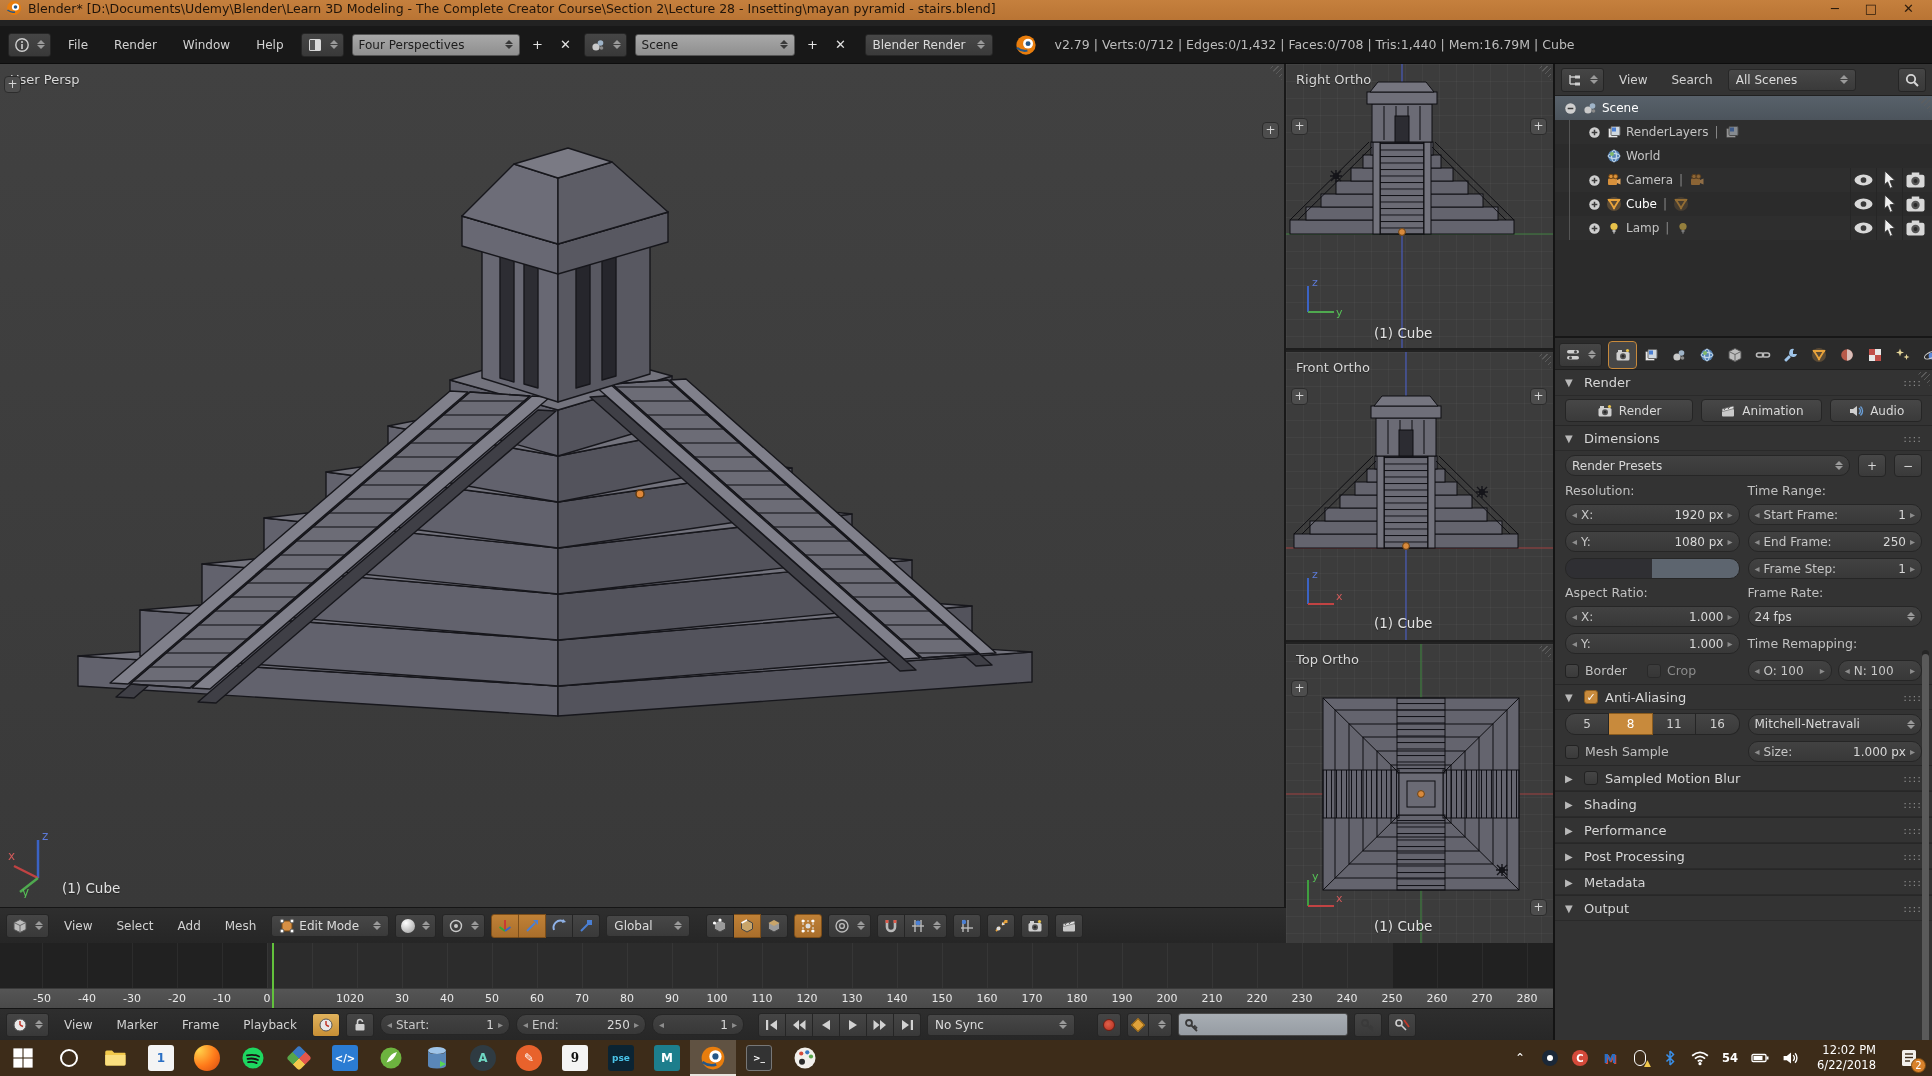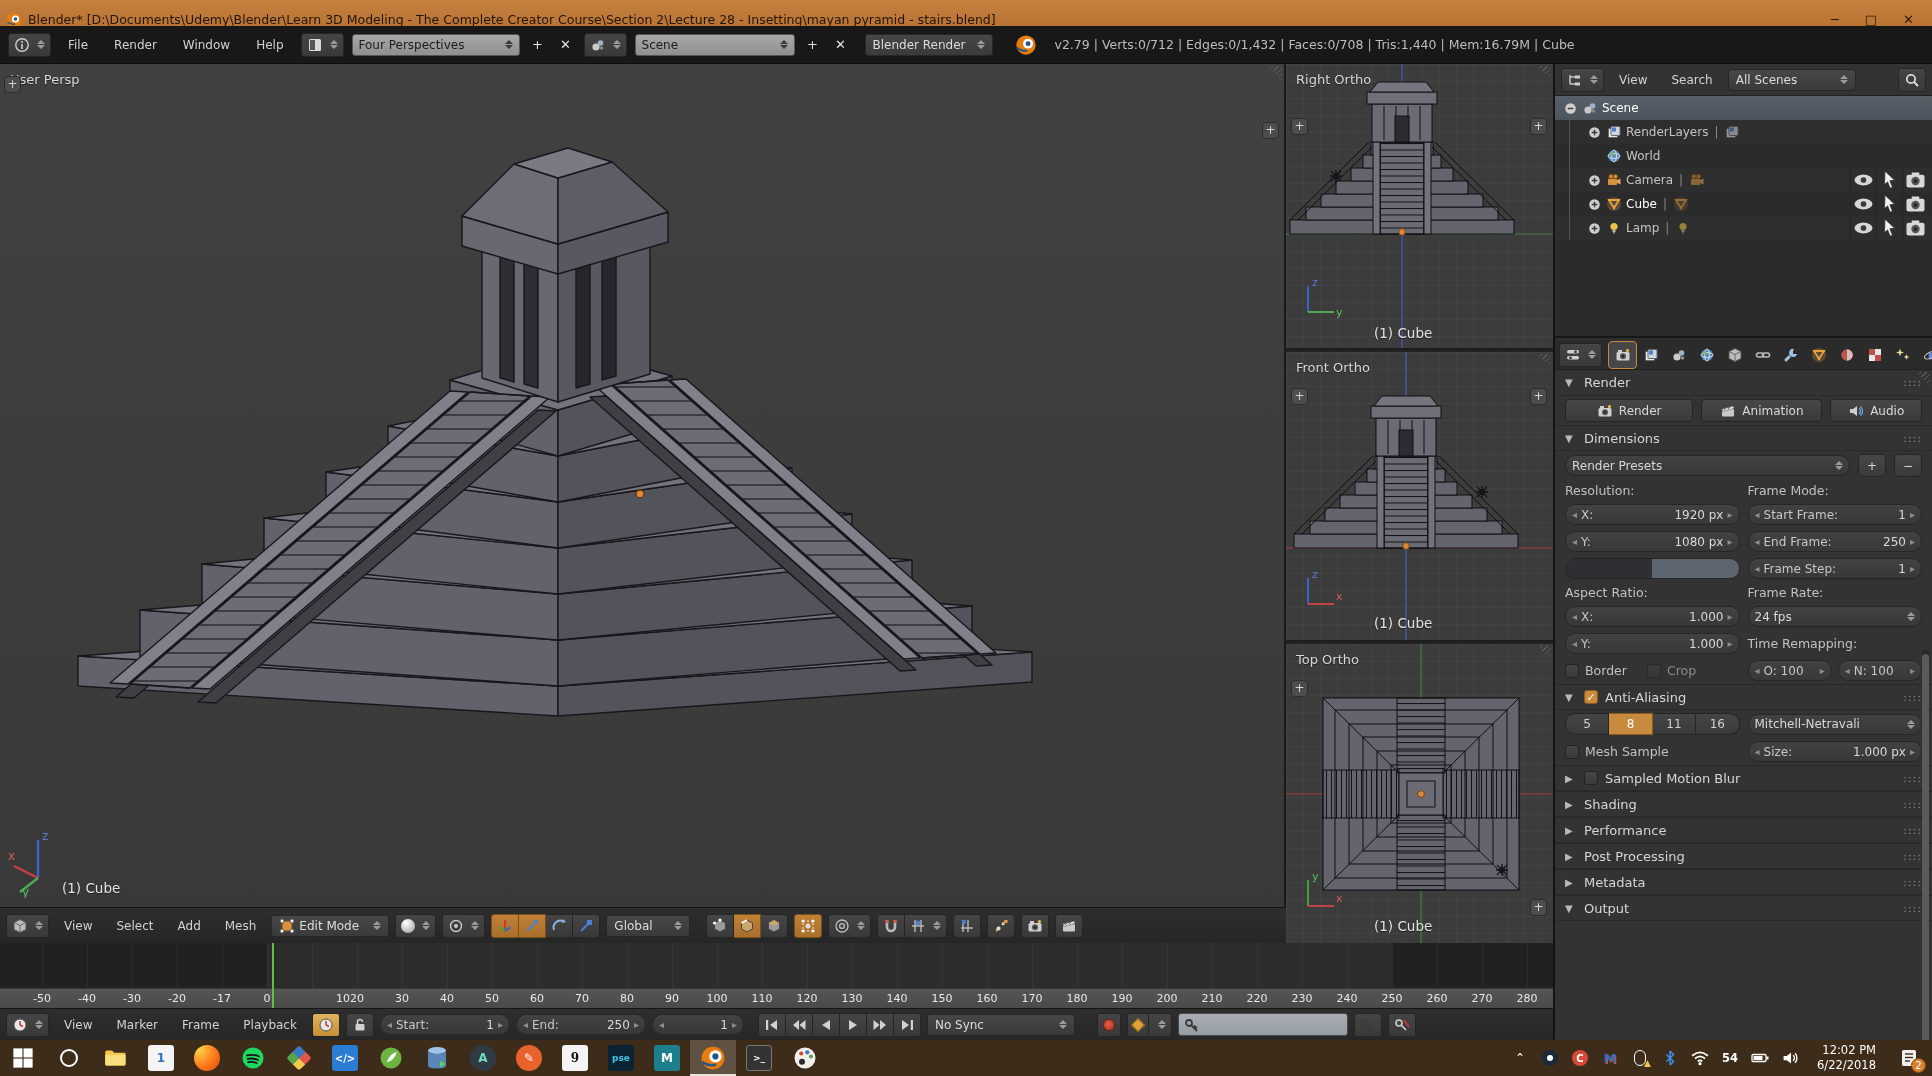--- a/index.html
+++ b/index.html
@@ -7,22 +7,22 @@
   .screen{position:relative;width:1932px;height:1076px;overflow:hidden;
     font-family:"DejaVu Sans","Liberation Sans",sans-serif;font-size:12px;color:#cfcfcf;background:#222;}
   svg{display:block;}
   .ico{display:inline-flex;align-items:center;justify-content:center;width:16px;height:16px;flex:none;}
   .ico svg{width:100%;height:100%;}
   .upd{display:inline-flex;flex-direction:column;align-items:center;justify-content:center;gap:1px;margin-left:4px;flex:none;}
   .upd i{display:block;width:0;height:0;border-left:4px solid transparent;border-right:4px solid transparent;}
   .upd i.u{border-bottom:4px solid #9a9a9a;} .upd i.d{border-top:4px solid #9a9a9a;}
 
   
-  .titlebar{position:absolute;left:0;top:0;width:100%;height:26px;background:linear-gradient(#c5803e,#b97434);
-    display:flex;align-items:flex-start;padding:12px 6px;color:#21150a;font-size:12.5px;}
+  .titlebar{position:absolute;left:0;top:0;width:100%;height:20px;background:linear-gradient(#c5803e,#b97434);
+    display:flex;align-items:flex-end;padding:4px 6px;color:#21150a;font-size:12.5px;}
   .titlebar .t-text{margin-left:6px;white-space:nowrap;overflow:hidden;}
   .win-controls{margin-left:auto;display:flex;align-items:center;gap:26px;padding-right:12px;color:#2a1a0c;font-size:13px;}
   .win-controls span{cursor:default;}
 
   
   .topbar{position:absolute;left:0;top:26px;width:100%;height:38px;background:#181818;border-bottom:1px solid #0d0d0d;
     display:flex;align-items:center;gap:8px;padding:0 8px;color:#c9c9c9;}
   .menu{padding:4px 9px;color:#d2d2d2;}
   .lightfield{display:flex;align-items:center;height:22px;background:linear-gradient(#a8a8a8,#8f8f8f);
     border:1px solid #555;border-radius:3px;color:#1c1c1c;padding:0 6px;font-size:12px;}
@@ -1046,21 +1046,21 @@
             <span class="upd" style="margin-left:auto;">
               <i class="u"></i>
               <i class="d"></i>
             </span>
           </span>
         <span class="btnp" style="width:28px;padding:0;">+</span>
         <span class="btnp" style="width:28px;padding:0;">−</span>
       </div>
       <div class="prow">
         <span class="pcol plabel">Resolution:</span>
-        <span class="pcol plabel">Frame Mode:</span>
+        <span class="pcol plabel">Time Range:</span>
       </div>
       <div class="prow">
         <span class="pcol">
             <span class="field">
               <span class="arr">◂</span>
               <span class="fl">X:</span>
               <span class="fv">1920 px</span>
               <span class="arr">▸</span>
             </span>
           </span>
@@ -1279,21 +1279,21 @@
         <div class="tl-grid" style="left: 1392px;"></div>
         <div class="tl-grid" style="left: 1437px;"></div>
         <div class="tl-grid" style="left: 1482px;"></div>
         <div class="tl-grid" style="left: 1527px;"></div>
       </div>
     <div class="tl-band" id="tlBand">
         <span class="tick-label" style="left: 42px;">-50</span>
         <span class="tick-label" style="left: 87px;">-40</span>
         <span class="tick-label" style="left: 132px;">-30</span>
         <span class="tick-label" style="left: 177px;">-20</span>
-        <span class="tick-label" style="left: 222px;">-17</span>
+        <span class="tick-label" style="left: 222px;">-10</span>
         <span class="tick-label" style="left: 267px;">0</span>
         <span class="tick-label" style="left: 312px; margin-left: 31px;">10</span>
         <span class="tick-label" style="left: 357px;">20</span>
         <span class="tick-label" style="left: 402px;">30</span>
         <span class="tick-label" style="left: 447px;">40</span>
         <span class="tick-label" style="left: 492px;">50</span>
         <span class="tick-label" style="left: 537px;">60</span>
         <span class="tick-label" style="left: 582px;">70</span>
         <span class="tick-label" style="left: 627px;">80</span>
         <span class="tick-label" style="left: 672px;">90</span>

